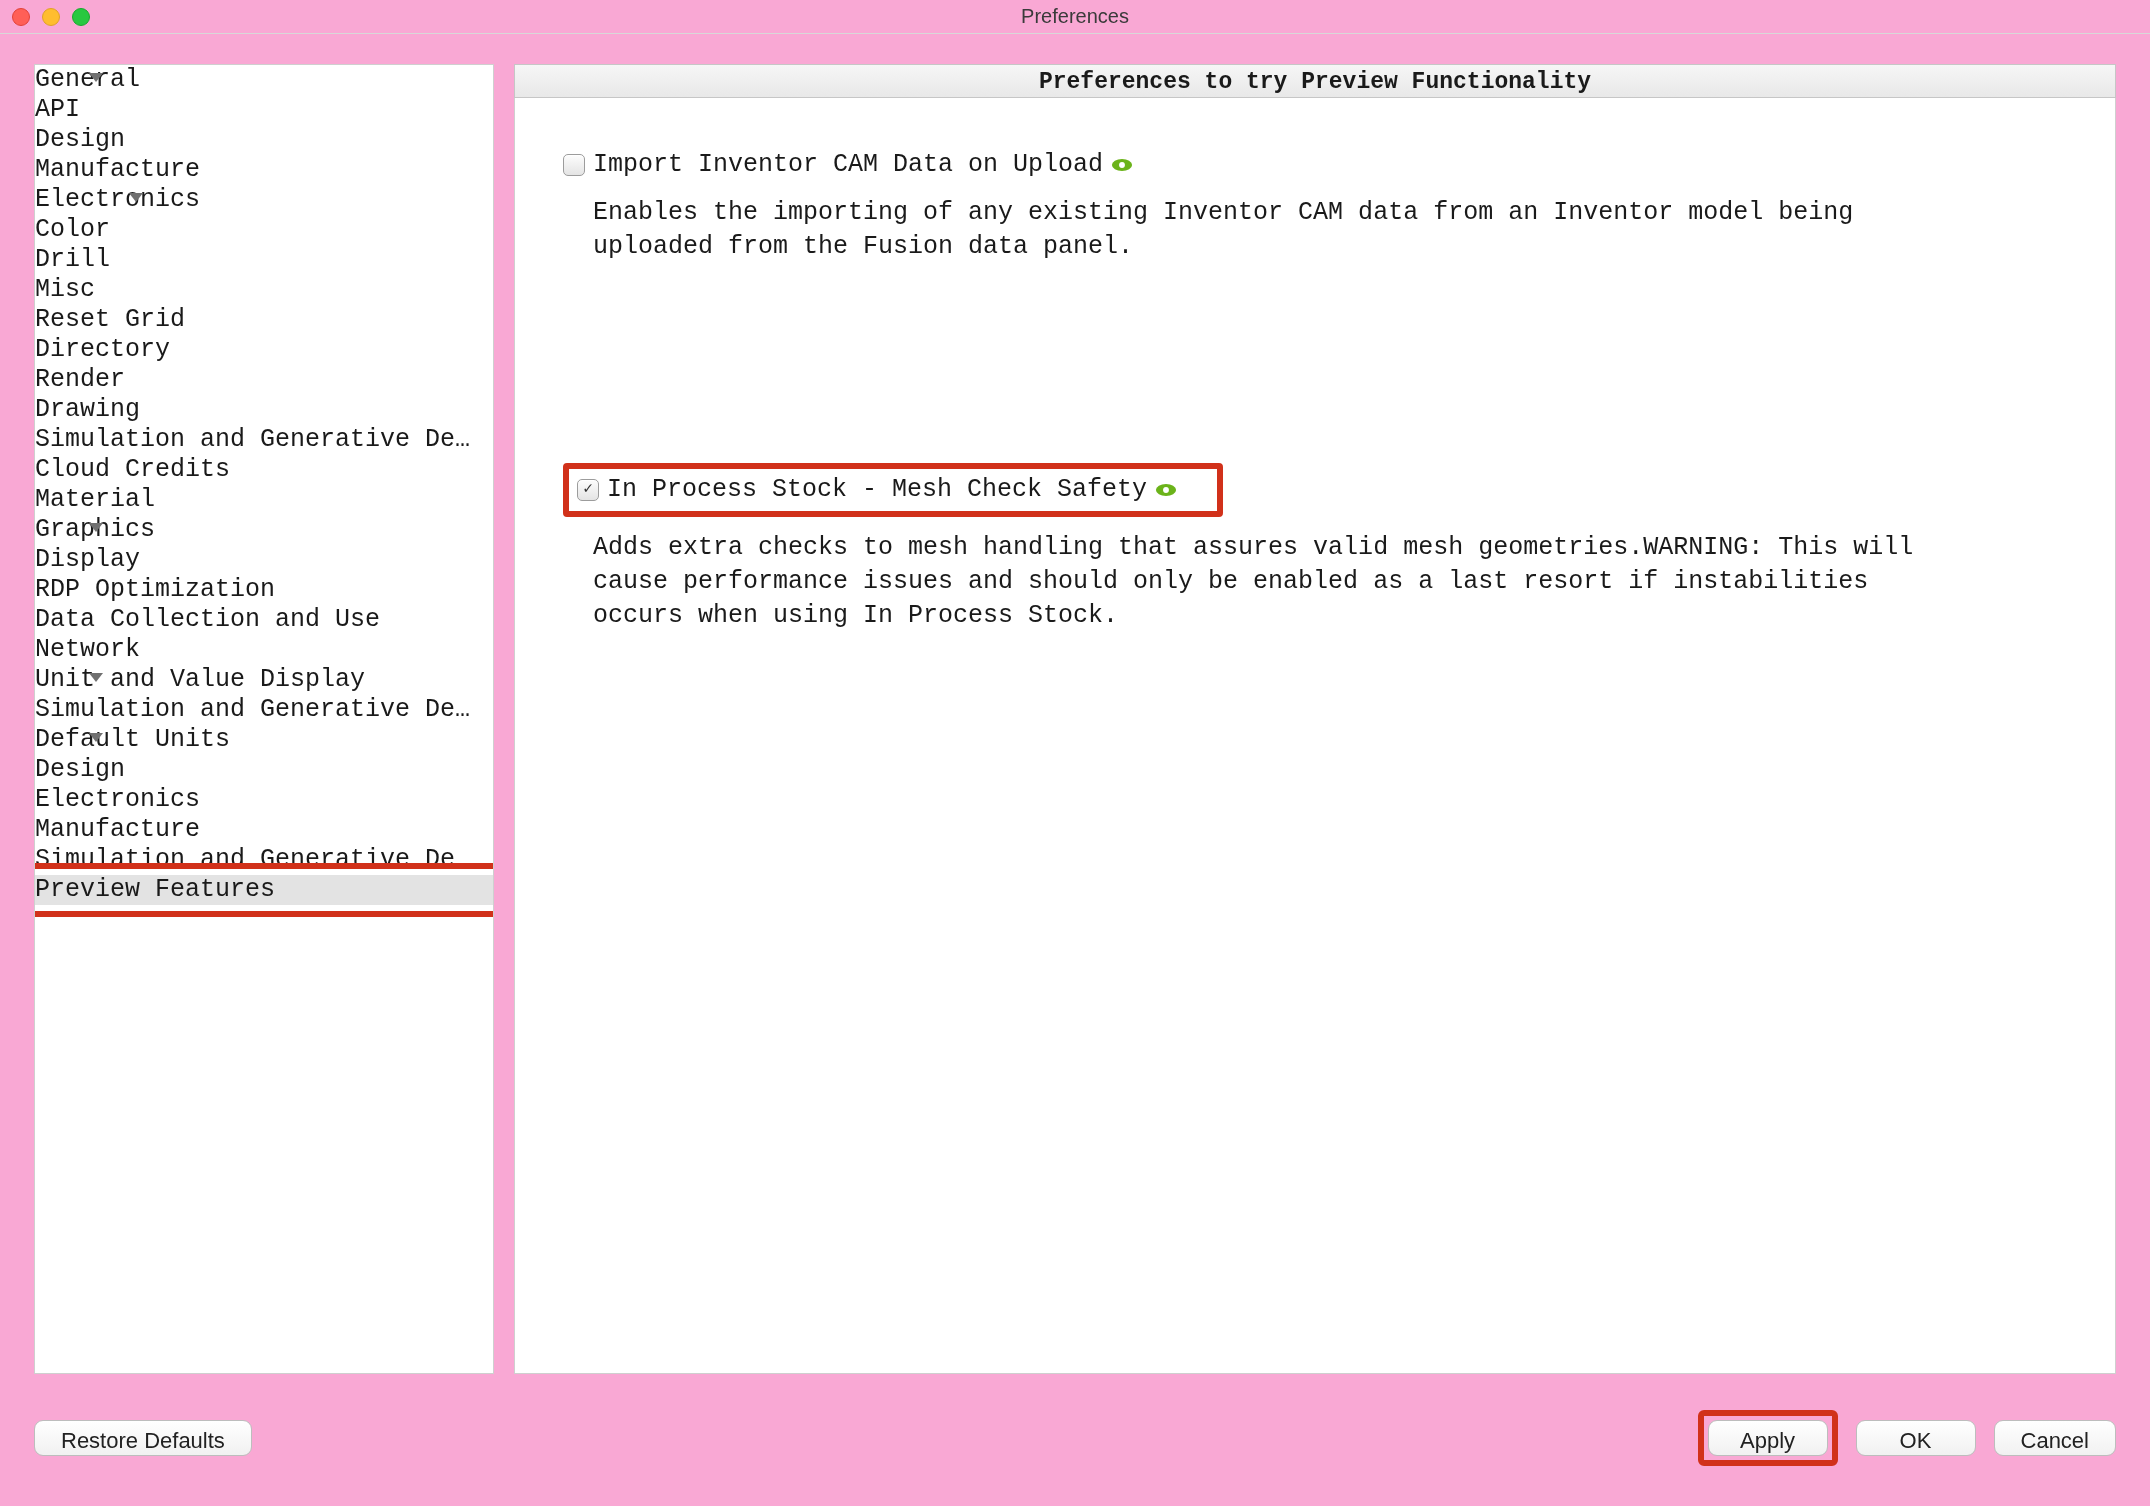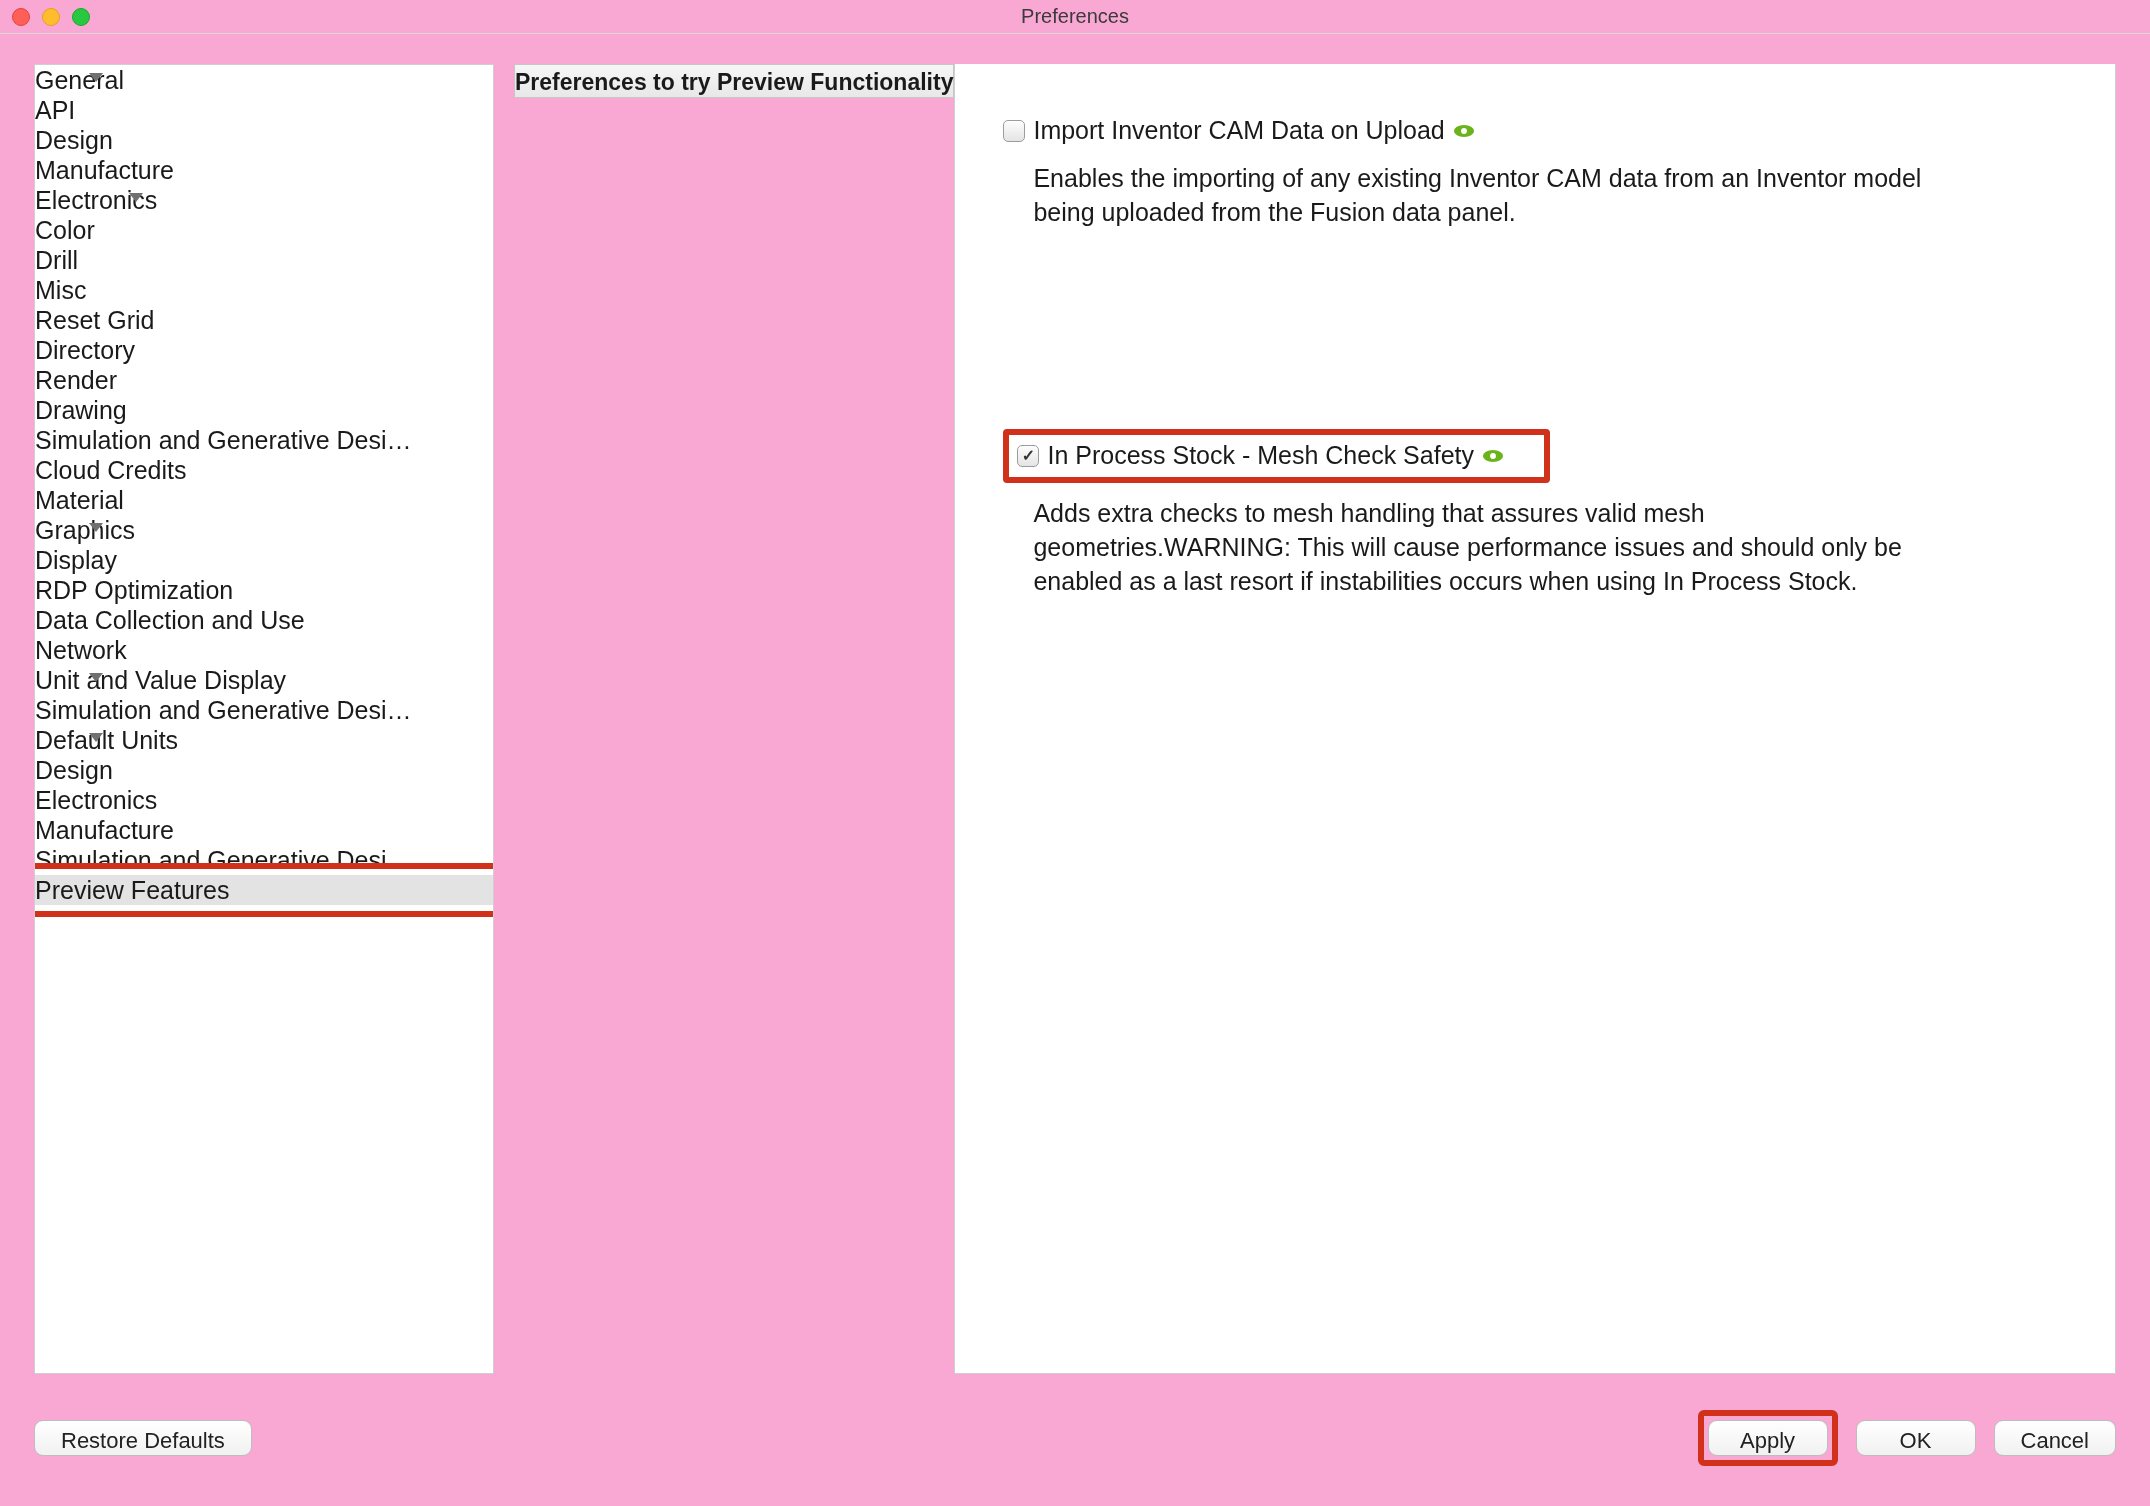--- a/index.html
+++ b/index.html
@@ -47,33 +47,35 @@
     color: #3a3a3a;
     pointer-events: none;
   }
 
   
   .content {
     position: absolute;
     top: 64px; left: 34px; right: 34px; bottom: 132px;
     display: flex;
     gap: 20px;
+    font-family: Liberation Mono, monospace;
   }
 
   .sidebar {
     width: 460px;
     background: #ffffff;
     border: 1px solid #cfcfcf;
     overflow: hidden;
     position: relative;
   }
 
   .main-panel {
     flex: 1;
     display: flex;
+    flex-direction: column;
     position: relative;
   }
 
   .panel-header {
     height: 34px;
     line-height: 34px;
     background: linear-gradient(#f6f6f6,#e8e8e8);
     border: 1px solid #c6c6c6;
     text-align: center;
     font-size: 23px;

